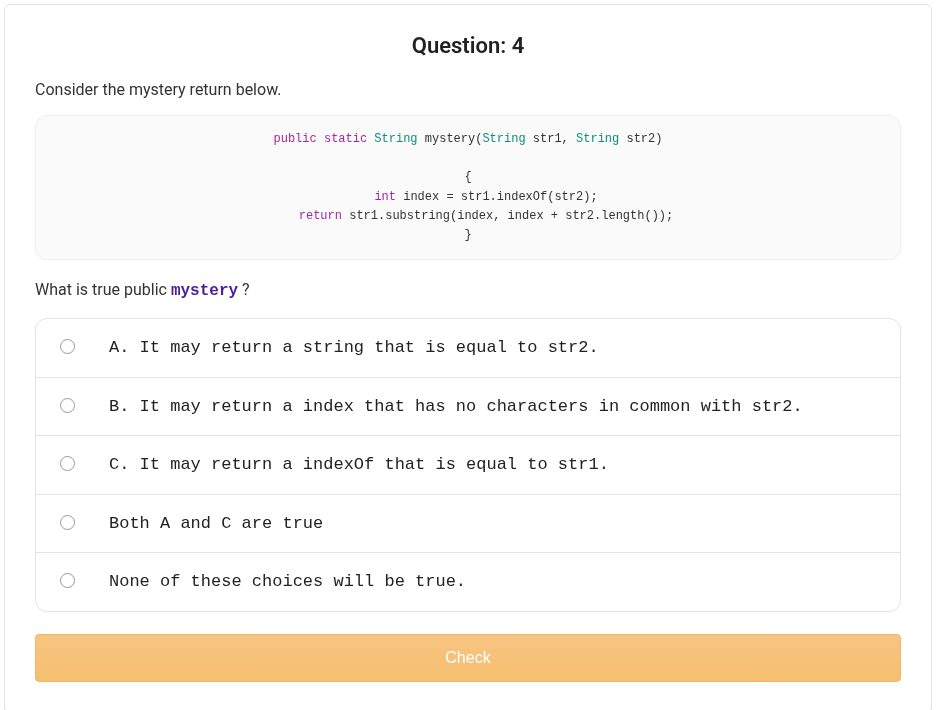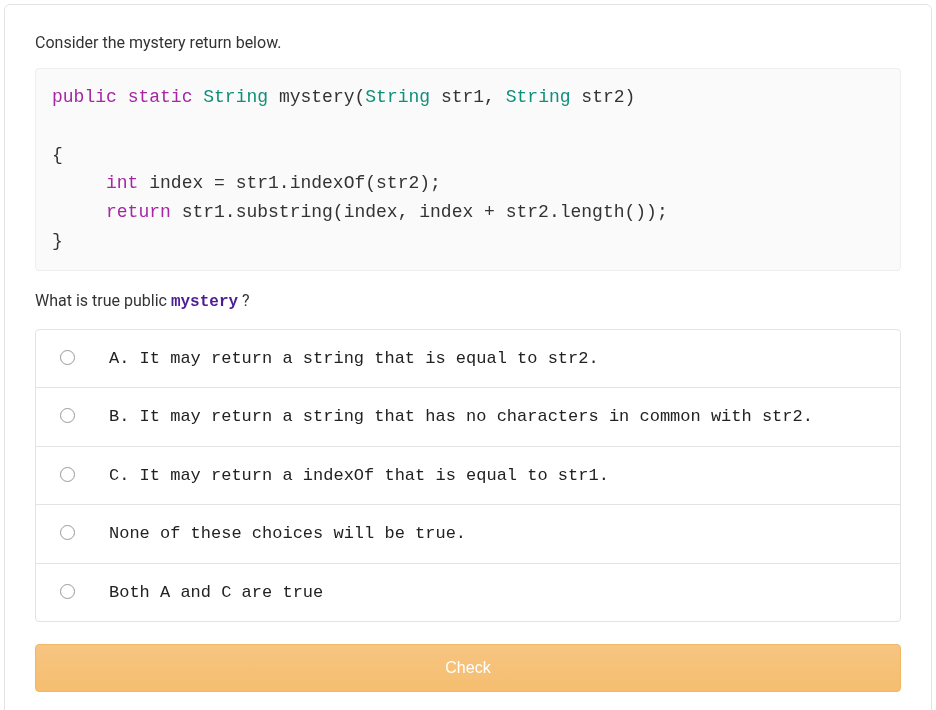--- a/index.html
+++ b/index.html
@@ -27,46 +27,47 @@
       margin-bottom: 22px;
     }
     .prompt-text {
       font-size: 16px;
       color: #333;
       margin-bottom: 16px;
     }
     .code-block {
       background: #fafafa;
       border: 1px solid #eee;
-      border-radius: 4px;
+      border-radius: 12px;
       padding: 14px 16px;
       font-family: "Consolas", "Menlo", "Monaco", "Courier New", monospace;
-      font-size: 18px;
+      font-size: 12px;
       line-height: 1.6;
       white-space: pre;
       margin-bottom: 20px;
       color: #333;
+      text-align: center;
     }
     .kw-mod { color: #a626a4; }
     .kw-type { color: #0e8f7a; }
     .kw-int { color: #a626a4; }
     .method-name { color: #333; }
     .question-followup {
       font-size: 16px;
       color: #333;
       margin-bottom: 18px;
     }
     .code-inline {
       font-family: "Consolas", "Menlo", "Monaco", "Courier New", monospace;
       color: #4c1d95;
       font-weight: 600;
     }
     .options {
       border: 1px solid #e3e3e3;
-      border-radius: 4px;
+      border-radius: 12px;
       margin-bottom: 22px;
     }
     .option-row {
       display: flex;
       align-items: flex-start;
       padding: 16px 18px 16px 24px;
       border-bottom: 1px solid #e3e3e3;
       cursor: pointer;
     }
     .option-row:last-child {
@@ -101,20 +102,21 @@
       cursor: pointer;
       text-align: center;
       font-weight: 400;
     }
   </style>
 </head>
 <body>
 
 <div class="card">
 
+  <h2 class="question-title">Question: 4</h2>
 
   <p class="prompt-text">Consider the mystery return below.</p>
 
   <div class="code-block"><span class="kw-mod">public</span> <span class="kw-mod">static</span> <span class="kw-type">String</span> <span class="method-name">mystery(</span><span class="kw-type">String</span><span> str1, </span><span class="kw-type">String</span><span> str2)</span>
 
 <span>{</span>
 <span>     </span><span class="kw-int">int</span><span> index = str1.indexOf(str2);</span>
 <span>     </span><span class="kw-mod">return</span><span> str1.substring(index, index + str2.length());</span>
 <span>}</span></div>
 
@@ -122,31 +124,31 @@
     <span>What is true public </span><span class="code-inline">mystery</span><span> ?</span>
   </p>
 
   <div class="options">
     <div class="option-row">
       <span class="radio"></span>
       <span class="option-text">A. It may return a string that is equal to str2.</span>
     </div>
     <div class="option-row">
       <span class="radio"></span>
-      <span class="option-text">B. It may return a string that has no characters in common with str2.</span>
+      <span class="option-text">B. It may return a index that has no characters in common with str2.</span>
     </div>
     <div class="option-row">
       <span class="radio"></span>
       <span class="option-text">C. It may return a indexOf that is equal to str1.</span>
     </div>
     <div class="option-row">
       <span class="radio"></span>
-      <span class="option-text">None of these choices will be true.</span>
+      <span class="option-text">Both A and C are true</span>
     </div>
     <div class="option-row">
       <span class="radio"></span>
-      <span class="option-text">Both A and C are true</span>
+      <span class="option-text">None of these choices will be true.</span>
     </div>
   </div>
 
   <button class="check-button">Check</button>
 
 </div>
 
 </body></html>

